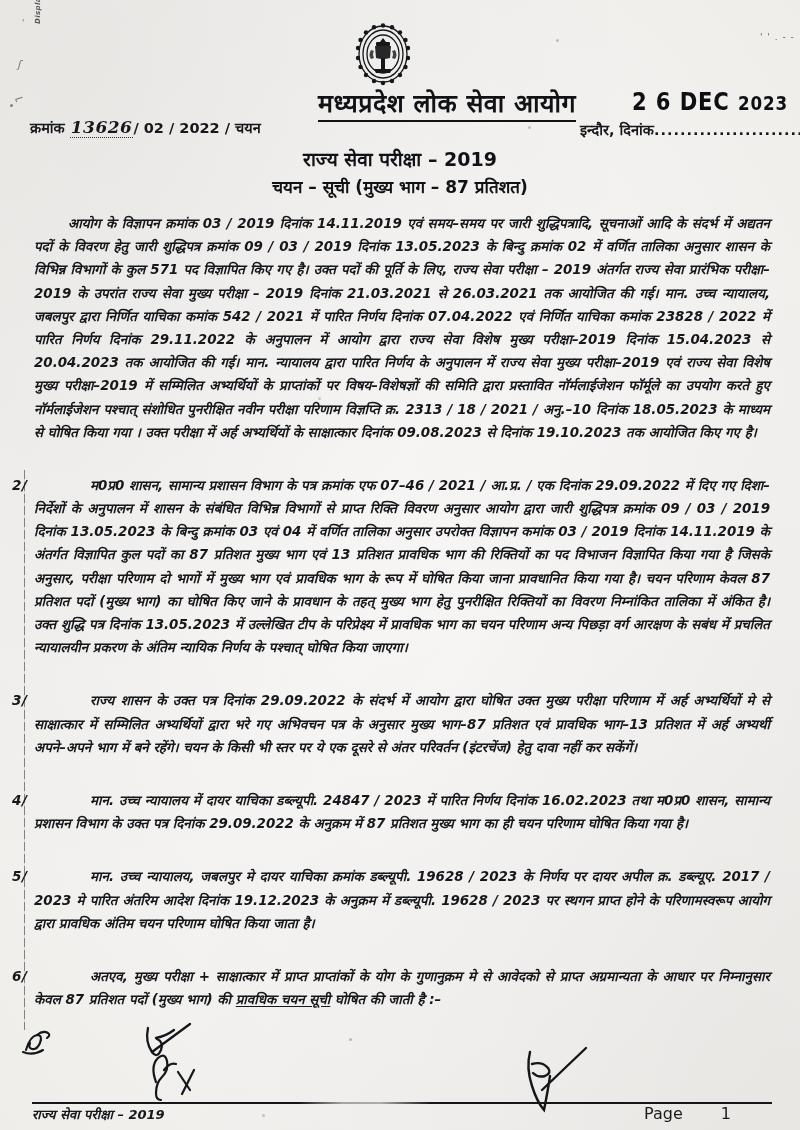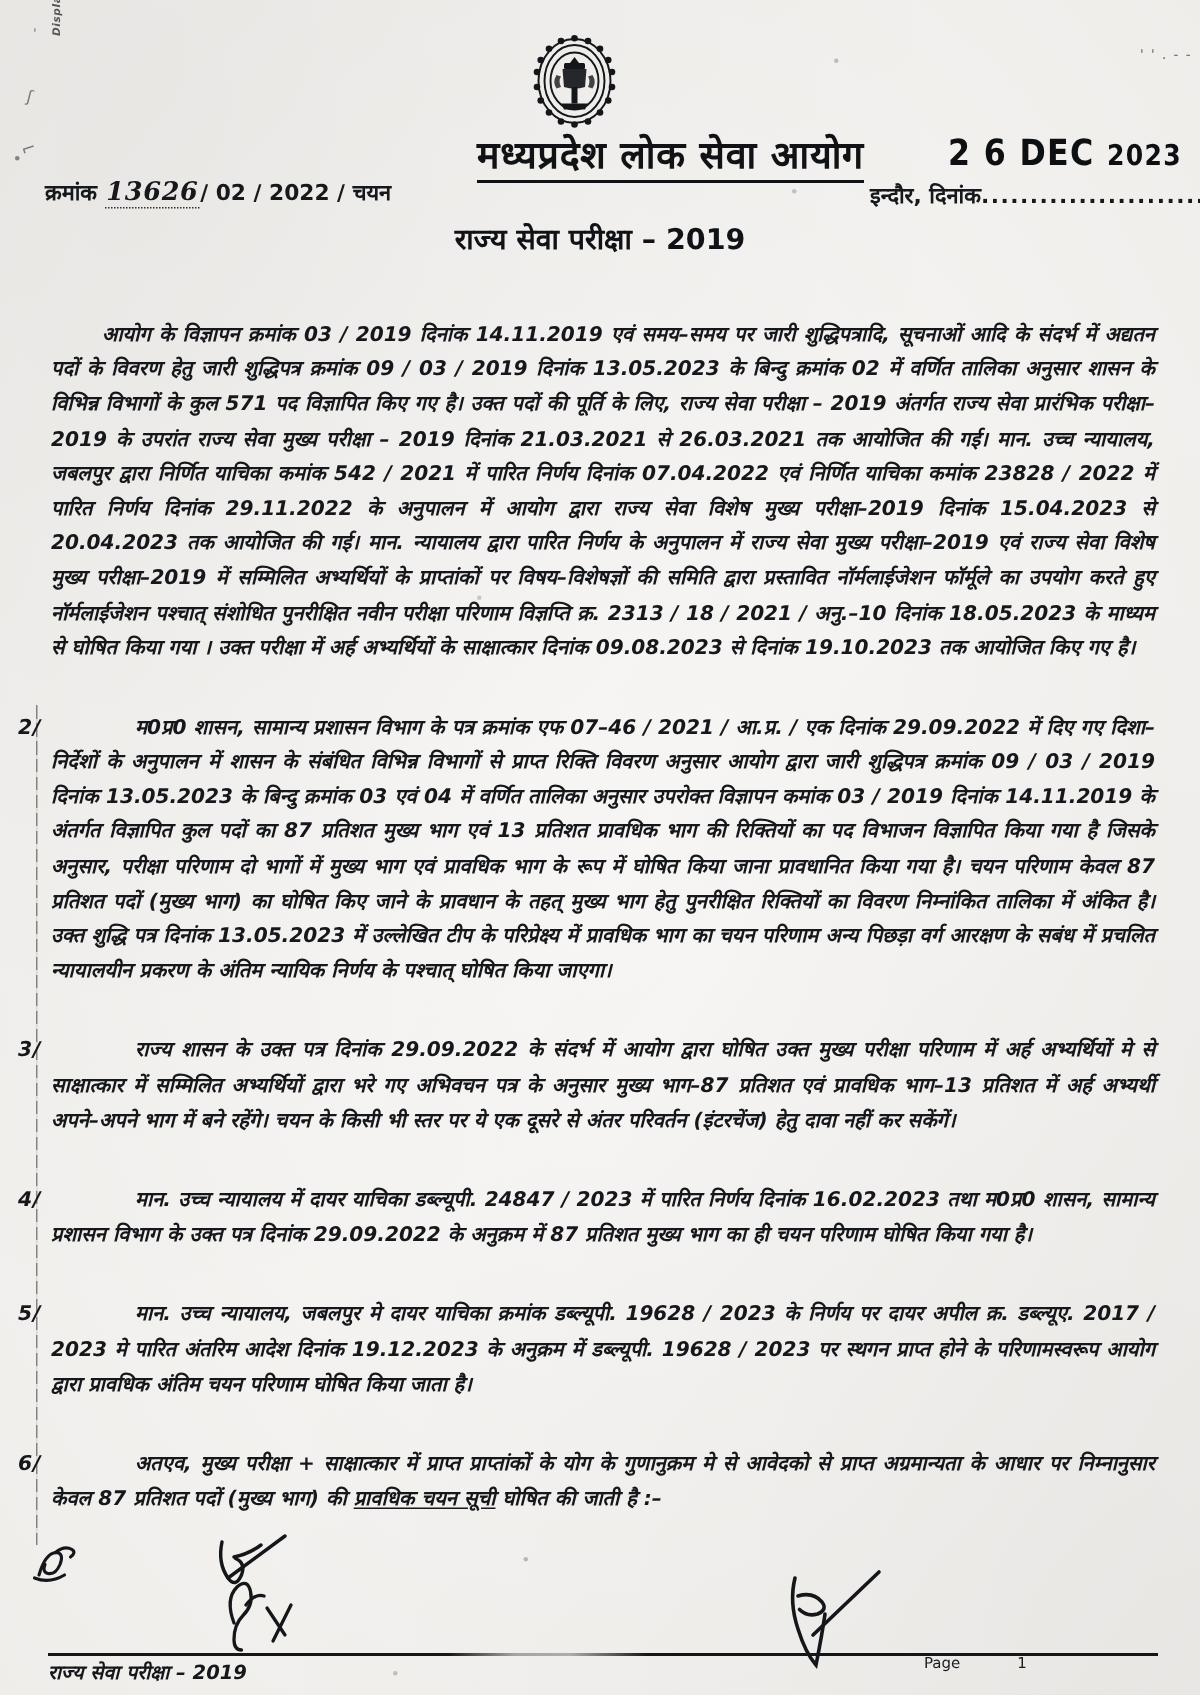--- a/index.html
+++ b/index.html
@@ -243,23 +243,23 @@
     left: 32px;
     top: 1105px;
     font-size: 13px;
     font-weight: 700;
     font-style: italic;
     color: #15171a;
     white-space: nowrap;
   }
   .footer-page {
     position: absolute;
-    left: 616px;
+    left: 644px;
     top: 1104px;
-    font-size: 10px;
+    font-size: 16px;
     color: #1a1c20;
     white-space: nowrap;
   }
   .footer-page .pgnum { display: inline-block; margin-left: 38px; }
 
   .speck { position: absolute; background: rgba(30,30,35,0.5); border-radius: 50%; }
 </style>
 </head>
 <body>
 
@@ -329,20 +329,21 @@
   <div class="kramank-line">
     <span>क्रमांक</span>
     <span class="hand-num">13626</span><span>/ 02 / 2022 / चयन</span>
   </div>
 
   <div class="place-line">
     <span>इन्दौर, दिनांक</span><span class="dots">............................</span>
   </div>
 
   <div class="doc-title">राज्य सेवा परीक्षा – 2019</div>
+  <div class="doc-subtitle">चयन – सूची (मुख्य भाग – 87 प्रतिशत)</div>
 
   <div class="body">
 
     <div class="para"><span class="indent"></span><span>आयोग के विज्ञापन क्रमांक 03 / 2019 दिनांक 14.11.2019 एवं समय–समय पर जारी शुद्धिपत्रादि, सूचनाओं आदि के संदर्भ में अद्यतन पदों के विवरण हेतु जारी शुद्धिपत्र क्रमांक 09 / 03 / 2019 दिनांक 13.05.2023 के बिन्दु क्रमांक 02 में वर्णित तालिका अनुसार शासन के विभिन्न विभागों के कुल 571 पद विज्ञापित किए गए है। उक्त पदों की पूर्ति के लिए, राज्य सेवा परीक्षा – 2019 अंतर्गत राज्य सेवा प्रारंभिक परीक्षा–2019 के उपरांत राज्य सेवा मुख्य परीक्षा – 2019 दिनांक 21.03.2021 से 26.03.2021 तक आयोजित की गई। मान. उच्च न्यायालय, जबलपुर द्वारा निर्णित याचिका कमांक 542 / 2021 में पारित निर्णय दिनांक 07.04.2022 एवं निर्णित याचिका कमांक 23828 / 2022 में पारित निर्णय दिनांक 29.11.2022 के अनुपालन में आयोग द्वारा राज्य सेवा विशेष मुख्य परीक्षा–2019 दिनांक 15.04.2023 से 20.04.2023 तक आयोजित की गई। मान. न्यायालय द्वारा पारित निर्णय के अनुपालन में राज्य सेवा मुख्य परीक्षा–2019 एवं राज्य सेवा विशेष मुख्य परीक्षा–2019 में सम्मिलित अभ्यर्थियों के प्राप्तांकों पर विषय–विशेषज्ञों की समिति द्वारा प्रस्तावित नॉर्मलाईजेशन फॉर्मूले का उपयोग करते हुए नॉर्मलाईजेशन पश्चात् संशोधित पुनरीक्षित नवीन परीक्षा परिणाम विज्ञप्ति क्र. 2313 / 18 / 2021 / अनु.–10 दिनांक 18.05.2023 के माध्यम से घोषित किया गया । उक्त परीक्षा में अर्ह अभ्यर्थियों के साक्षात्कार दिनांक 09.08.2023 से दिनांक 19.10.2023 तक आयोजित किए गए है।</span></div>
 
     <div class="p-gap"></div>
 
     <div class="para numbered"><span class="num">2/</span><span class="lead"></span><span>म0प्र0 शासन, सामान्य प्रशासन विभाग के पत्र क्रमांक एफ 07–46 / 2021 / आ.प्र. / एक दिनांक 29.09.2022 में दिए गए दिशा–निर्देशों के अनुपालन में शासन के संबंधित विभिन्न विभागों से प्राप्त रिक्ति विवरण अनुसार आयोग द्वारा जारी शुद्धिपत्र क्रमांक 09 / 03 / 2019 दिनांक 13.05.2023 के बिन्दु क्रमांक 03 एवं 04 में वर्णित तालिका अनुसार उपरोक्त विज्ञापन कमांक 03 / 2019 दिनांक 14.11.2019 के अंतर्गत विज्ञापित कुल पदों का 87 प्रतिशत मुख्य भाग एवं 13 प्रतिशत प्रावधिक भाग की रिक्तियों का पद विभाजन विज्ञापित किया गया है जिसके अनुसार, परीक्षा परिणाम दो भागों में मुख्य भाग एवं प्रावधिक भाग के रूप में घोषित किया जाना प्रावधानित किया गया है। चयन परिणाम केवल 87 प्रतिशत पदों (मुख्य भाग) का घोषित किए जाने के प्रावधान के तहत् मुख्य भाग हेतु पुनरीक्षित रिक्तियों का विवरण निम्नांकित तालिका में अंकित है। उक्त शुद्धि पत्र दिनांक 13.05.2023 में उल्लेखित टीप के परिप्रेक्ष्य में प्रावधिक भाग का चयन परिणाम अन्य पिछड़ा वर्ग आरक्षण के सबंध में प्रचलित न्यायालयीन प्रकरण के अंतिम न्यायिक निर्णय के पश्चात् घोषित किया जाएगा।</span></div>
 
     <div class="p-gap"></div>

